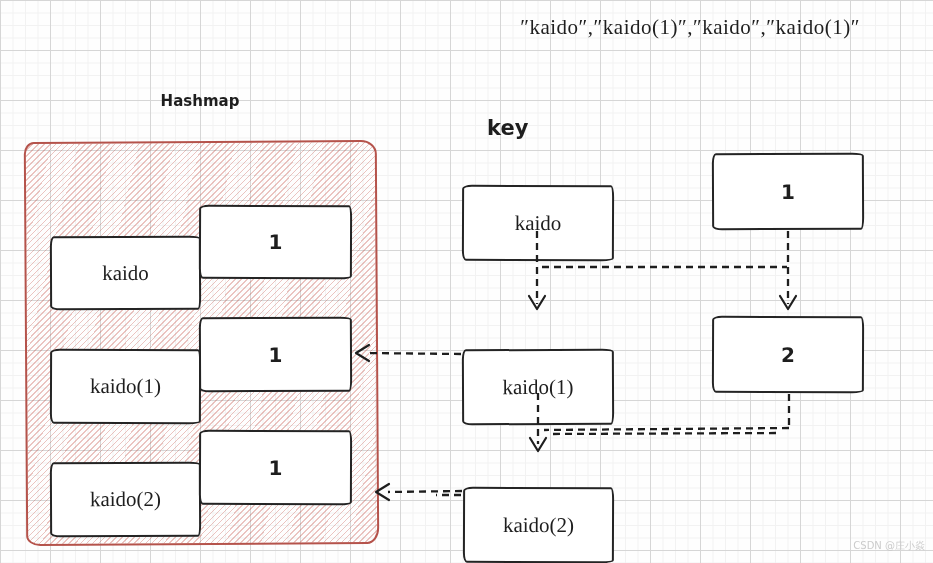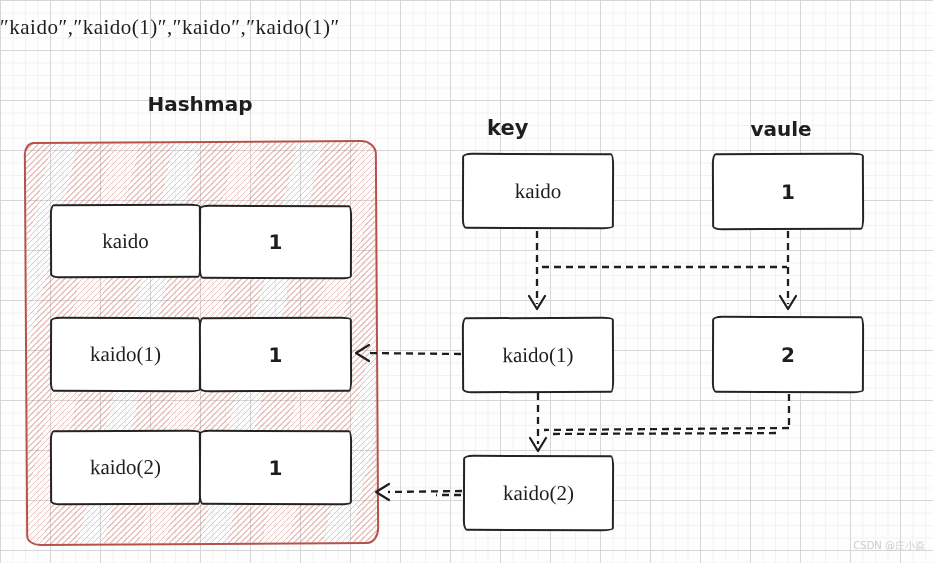--- a/index.html
+++ b/index.html
@@ -11,44 +11,44 @@
       linear-gradient(to bottom,#d6d6d6 1px,transparent 1px),
       linear-gradient(to right,#f2f2f2 1px,transparent 1px),
       linear-gradient(to bottom,#f2f2f2 1px,transparent 1px);
     background-size:50px 50px,50px 50px,12.5px 12.5px,12.5px 12.5px;
     font-family:"Liberation Serif","DejaVu Serif",serif;
     color:#1e1e1e;
   }
   .serif{font-family:"Liberation Serif","DejaVu Serif",serif;color:#1e1e1e;}
   .hand{font-family:"DejaVu Sans","Liberation Sans",sans-serif;color:#1e1e1e;font-weight:600;}
   .title{
-    position:absolute;top:15px;left:0;width:860px;text-align:left;
+    position:absolute;top:15px;left:0;width:860px;text-align:right;
     font-size:21px;letter-spacing:0.5px;white-space:nowrap;
   }
-  .label-hashmap{position:absolute;top:92px;left:140px;width:120px;text-align:center;font-size:20px;}
+  .label-hashmap{position:absolute;top:92px;left:140px;width:120px;text-align:center;font-size:15px;}
   .label-key{position:absolute;top:116px;left:487px;width:100px;text-align:left;font-size:21px;}
   .label-vaule{position:absolute;top:117px;left:731px;width:100px;text-align:center;font-size:20px;}
   .hashmap-box{
     position:absolute;left:25px;top:141px;width:353px;height:404px;box-sizing:border-box;
     border:2.5px solid #b5534b;
     border-radius:10px 16px 12px 14px / 12px 14px 16px 10px;
     transform:rotate(-0.35deg);
     background-image:repeating-linear-gradient(135deg,
       rgba(198,84,74,0.34) 0px, rgba(198,84,74,0.34) 1.1px,
       transparent 1.1px, transparent 4.2px);
   }
   .box{
     position:absolute;box-sizing:border-box;background:#ffffff;
     border:2px solid #242424;
     display:flex;align-items:center;justify-content:center;
     white-space:nowrap;
   }
   .sk1{border-radius:4px 12px 3px 10px / 10px 3px 12px 4px;transform:rotate(-0.25deg);}
   .sk2{border-radius:10px 3px 12px 4px / 4px 12px 3px 10px;transform:rotate(0.2deg);}
-  .cell-key{font-size:21px;}
+  .cell-key{font-size:21px;margin-top:32px;}
   .cell-val{font-size:20px;font-weight:600;font-family:"DejaVu Sans","Liberation Sans",sans-serif;}
   .arrows{position:absolute;left:0;top:0;width:933px;height:563px;pointer-events:none;}
   .dash{stroke:#1e1e1e;stroke-width:2.3;fill:none;stroke-dasharray:7 5;}
   .head{stroke:#1e1e1e;stroke-width:2.2;fill:none;stroke-linecap:round;stroke-linejoin:round;}
   .watermark{
     position:absolute;right:8px;bottom:10px;
     font-family:"DejaVu Sans","Liberation Sans",sans-serif;
     font-size:10px;color:#cbcbcb;font-weight:400;
   }
 </style>
@@ -70,21 +70,20 @@
   <div class="box sk1 cell-val" style="left:199px;top:317px;width:153px;height:75px;">1</div>
 
   <div class="box sk1 cell-key serif" style="left:50px;top:430px;width:151px;height:75px;">kaido(2)</div>
   <div class="box sk2 cell-val" style="left:199px;top:430px;width:153px;height:75px;">1</div>
 
   <div class="hand label-key">key</div>
   <div class="box sk2 cell-key serif" style="left:462px;top:153px;width:152px;height:76px;">kaido</div>
   <div class="box sk1 cell-key serif" style="left:462px;top:317px;width:152px;height:76px;">kaido(1)</div>
   <div class="box sk2 cell-key serif" style="left:463px;top:455px;width:151px;height:76px;">kaido(2)</div>
 
-  <div class="hand label-vaule">vaule</div>
   <div class="box sk1 cell-val" style="left:712px;top:153px;width:152px;height:77px;">1</div>
   <div class="box sk2 cell-val" style="left:712px;top:316px;width:152px;height:77px;">2</div>
 
   <svg class="arrows" viewBox="0 0 933 563">
 
     <path class="dash" d="M537 231 L537 304"></path>
     <polyline class="head" points="529,296 537,309 545,296"></polyline>
 
     <path class="dash" d="M542 267 L787 267"></path>
 

